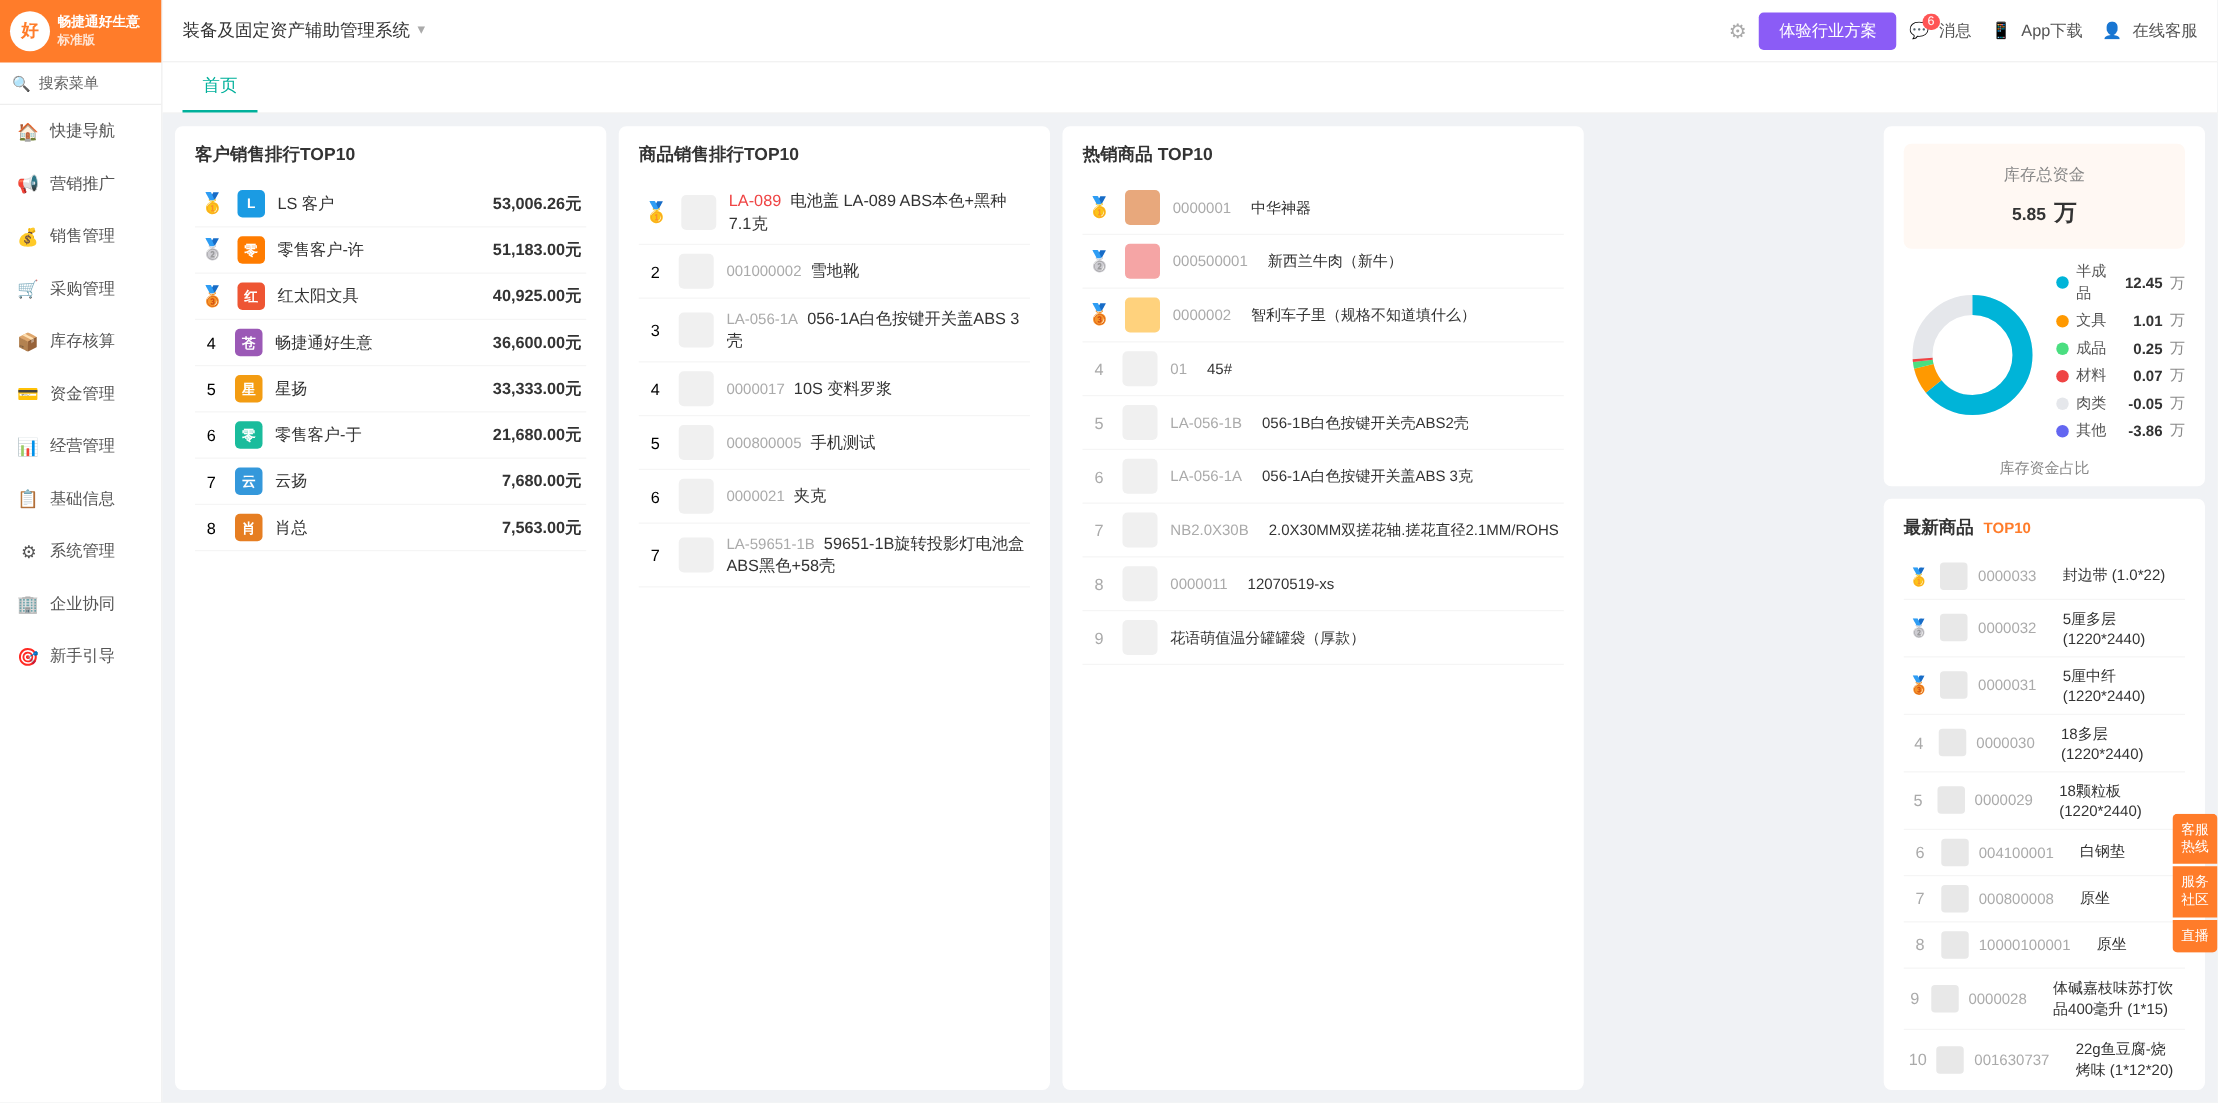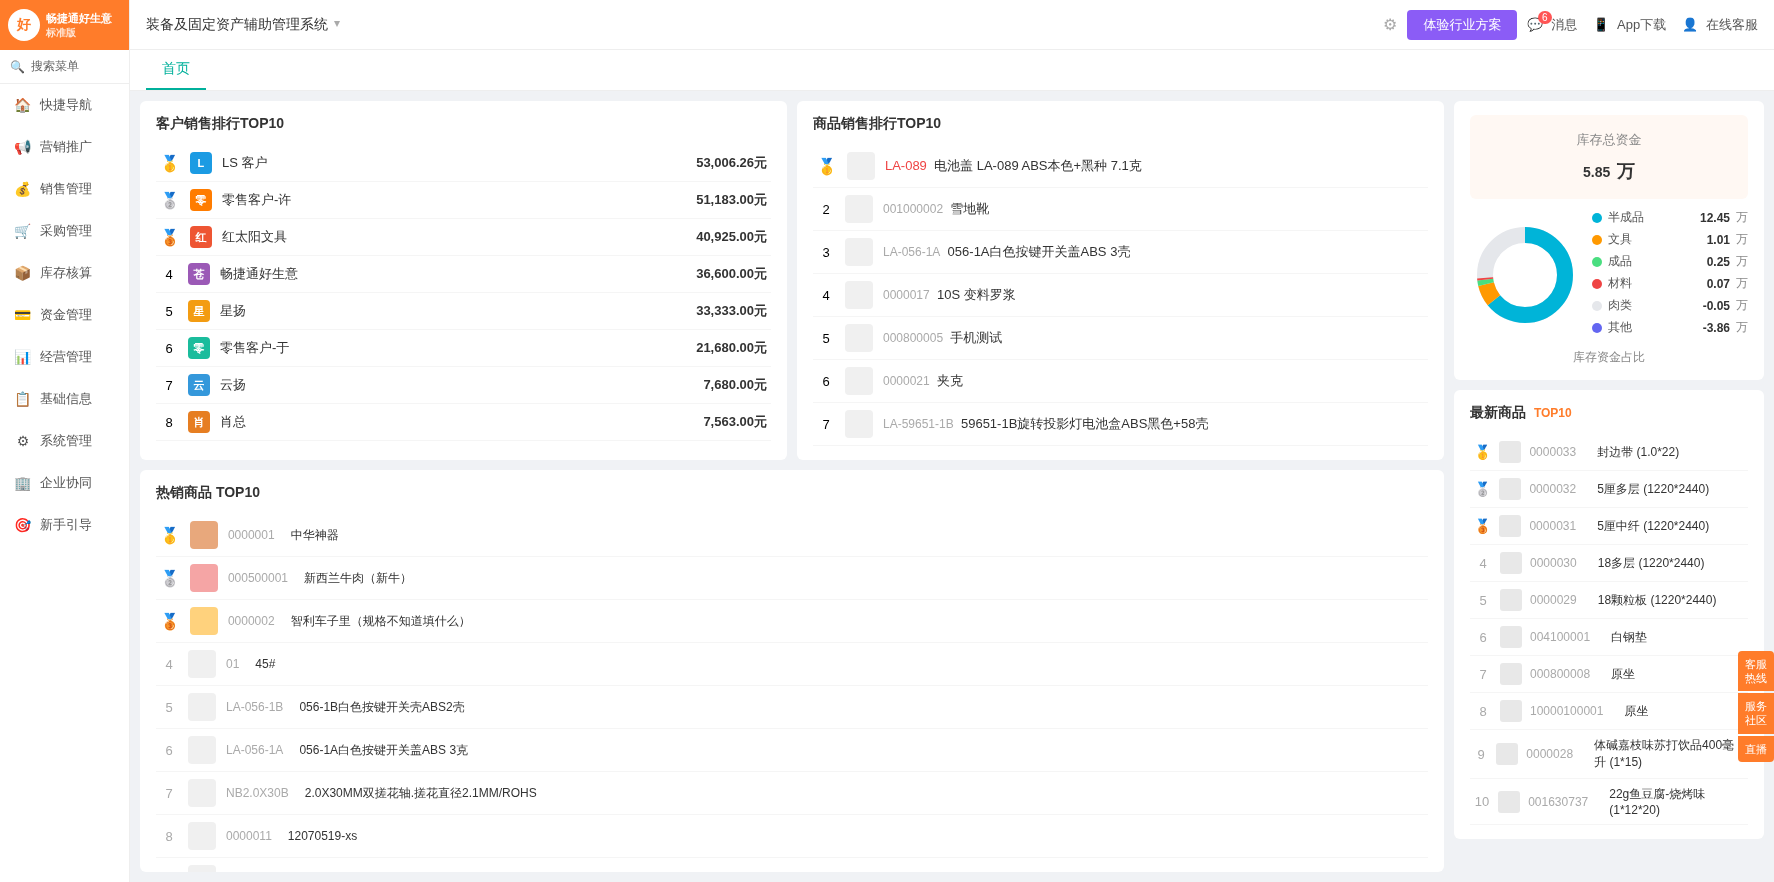--- a/index.html
+++ b/index.html
@@ -144,27 +144,27 @@
       overflow-y: auto;
       display: flex;
       gap: 0;
       background: #f0f2f5;
       padding: 10px;
     }
 
     .content-left {
       flex: 1;
       display: flex;
-      flex-direction: column;
+      flex-direction: row;
       gap: 10px;
       min-width: 0;
     }
 
     .content-right {
-      width: 310px;
+      width: 257px;
       flex-shrink: 0;
       margin-left: 10px;
       display: flex;
       flex-direction: column;
       gap: 10px;
     }
 
     .card {
       background: #fff;
       border-radius: 6px;

